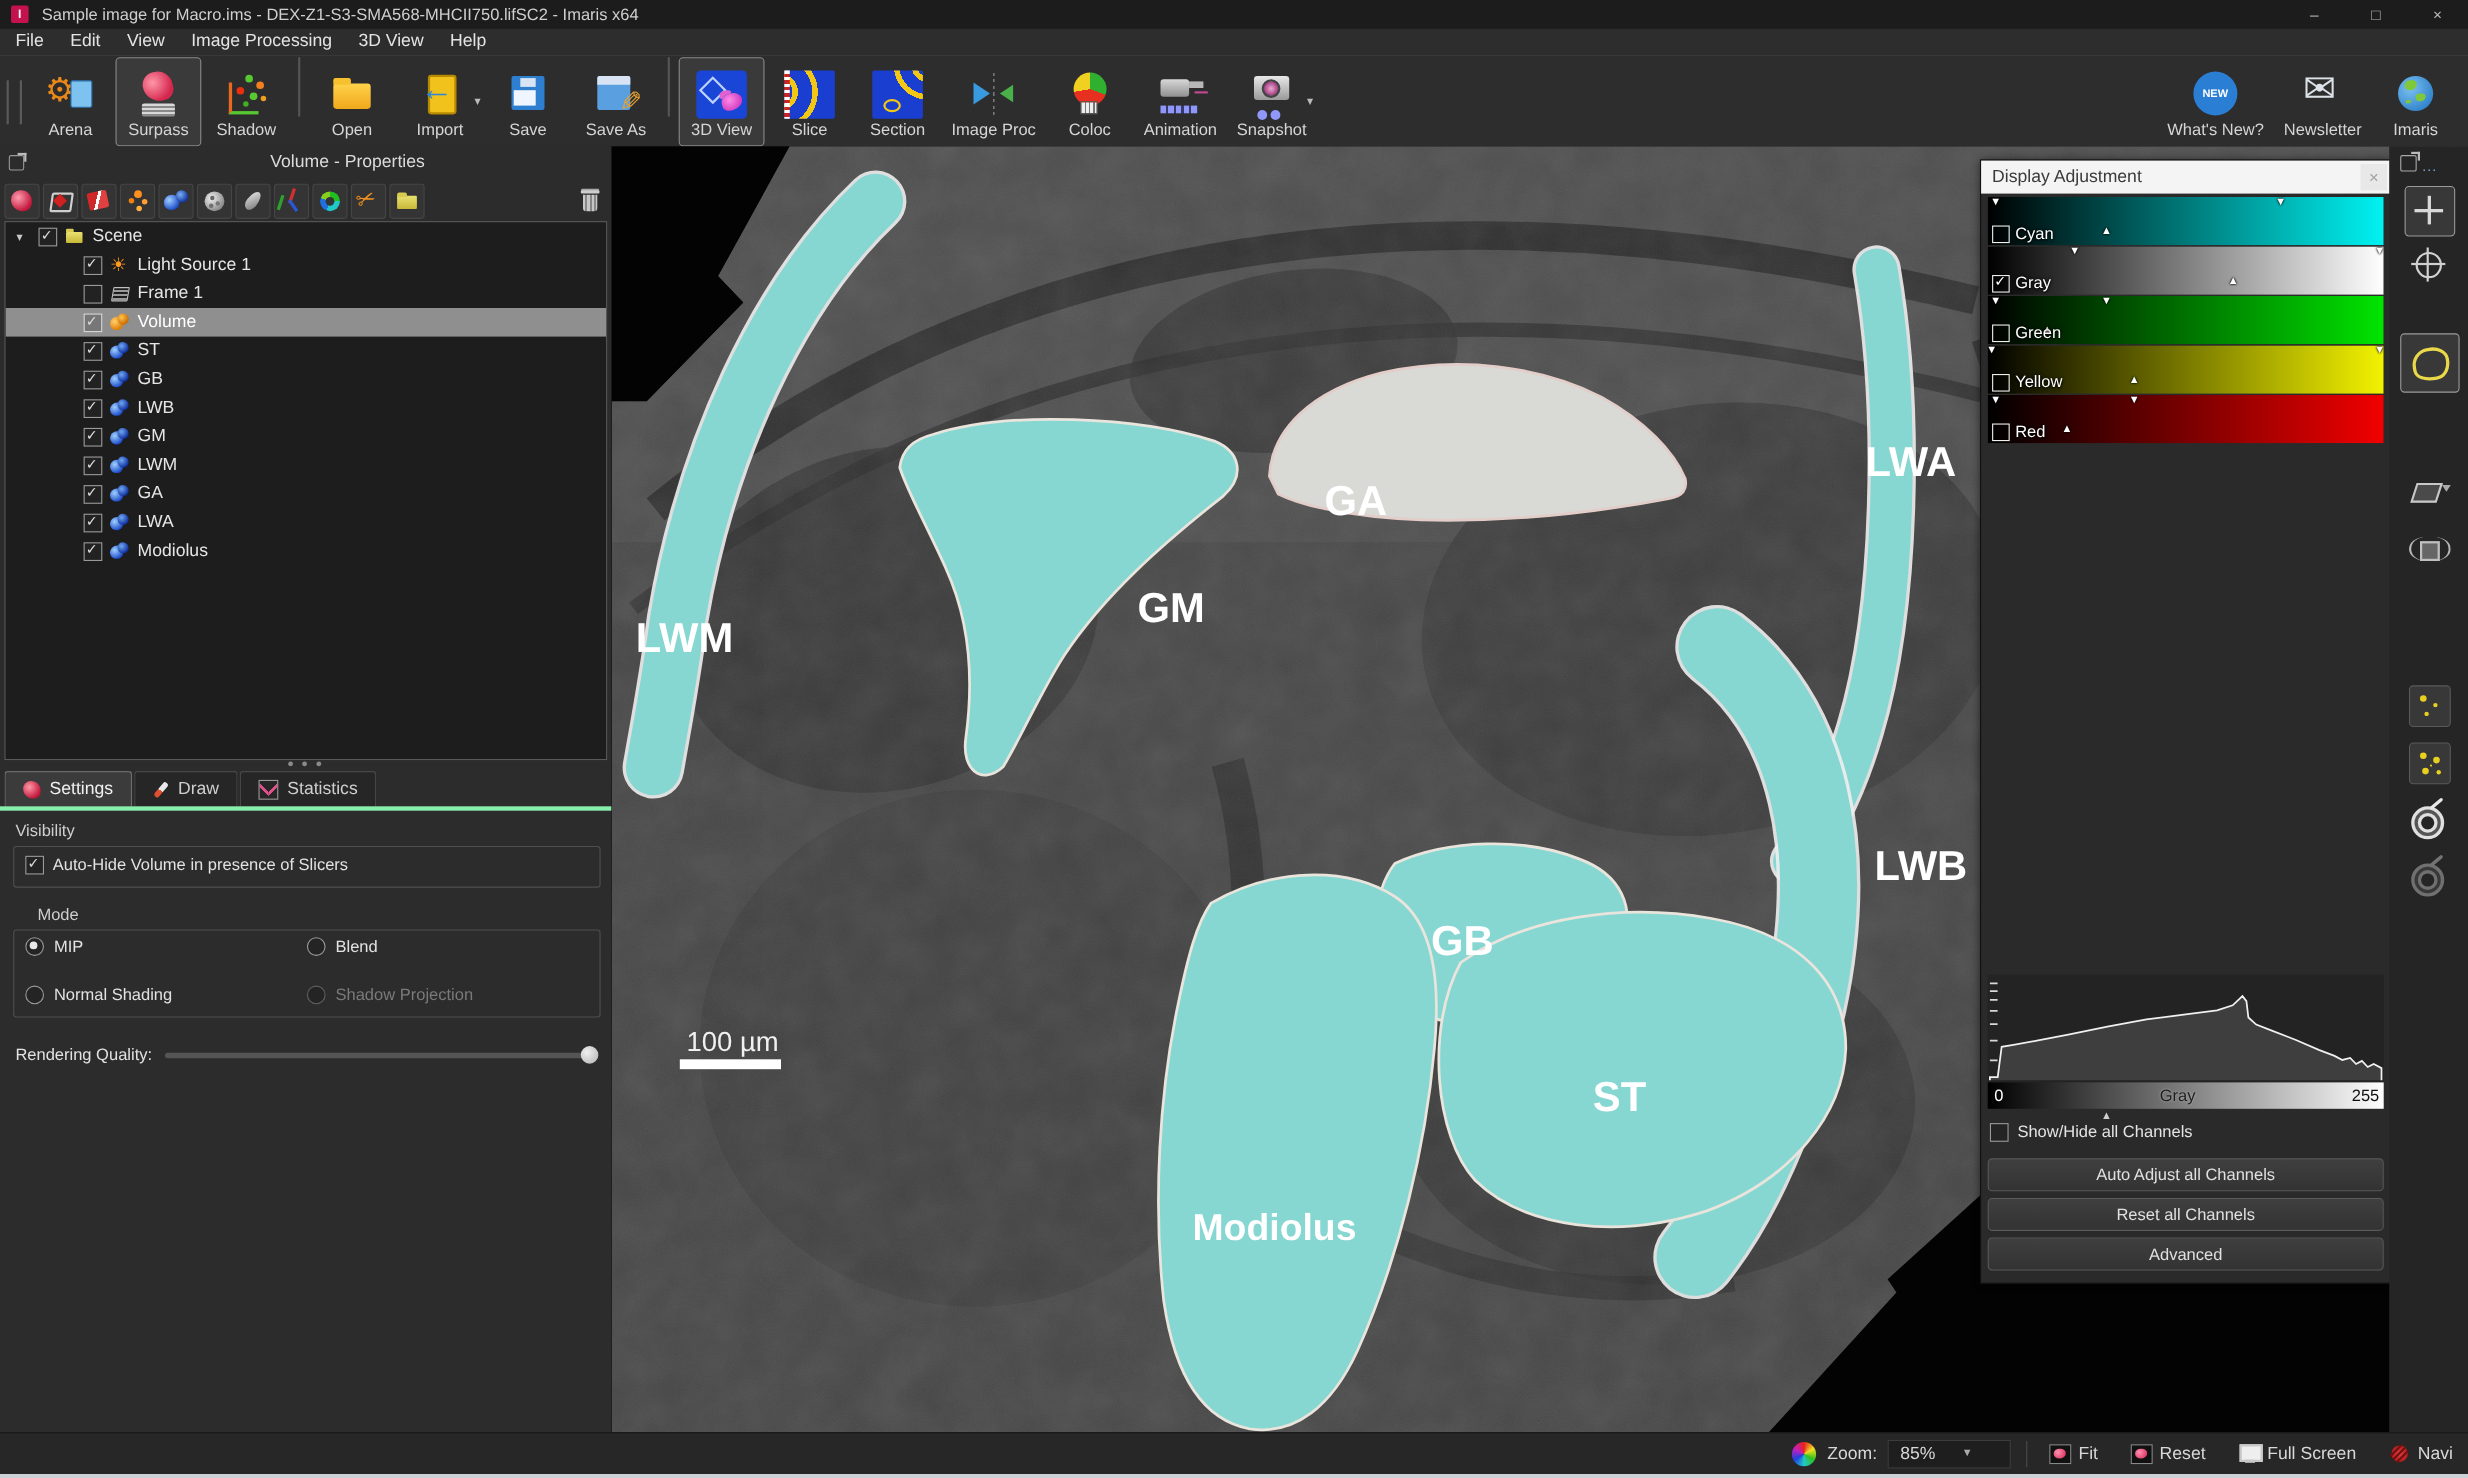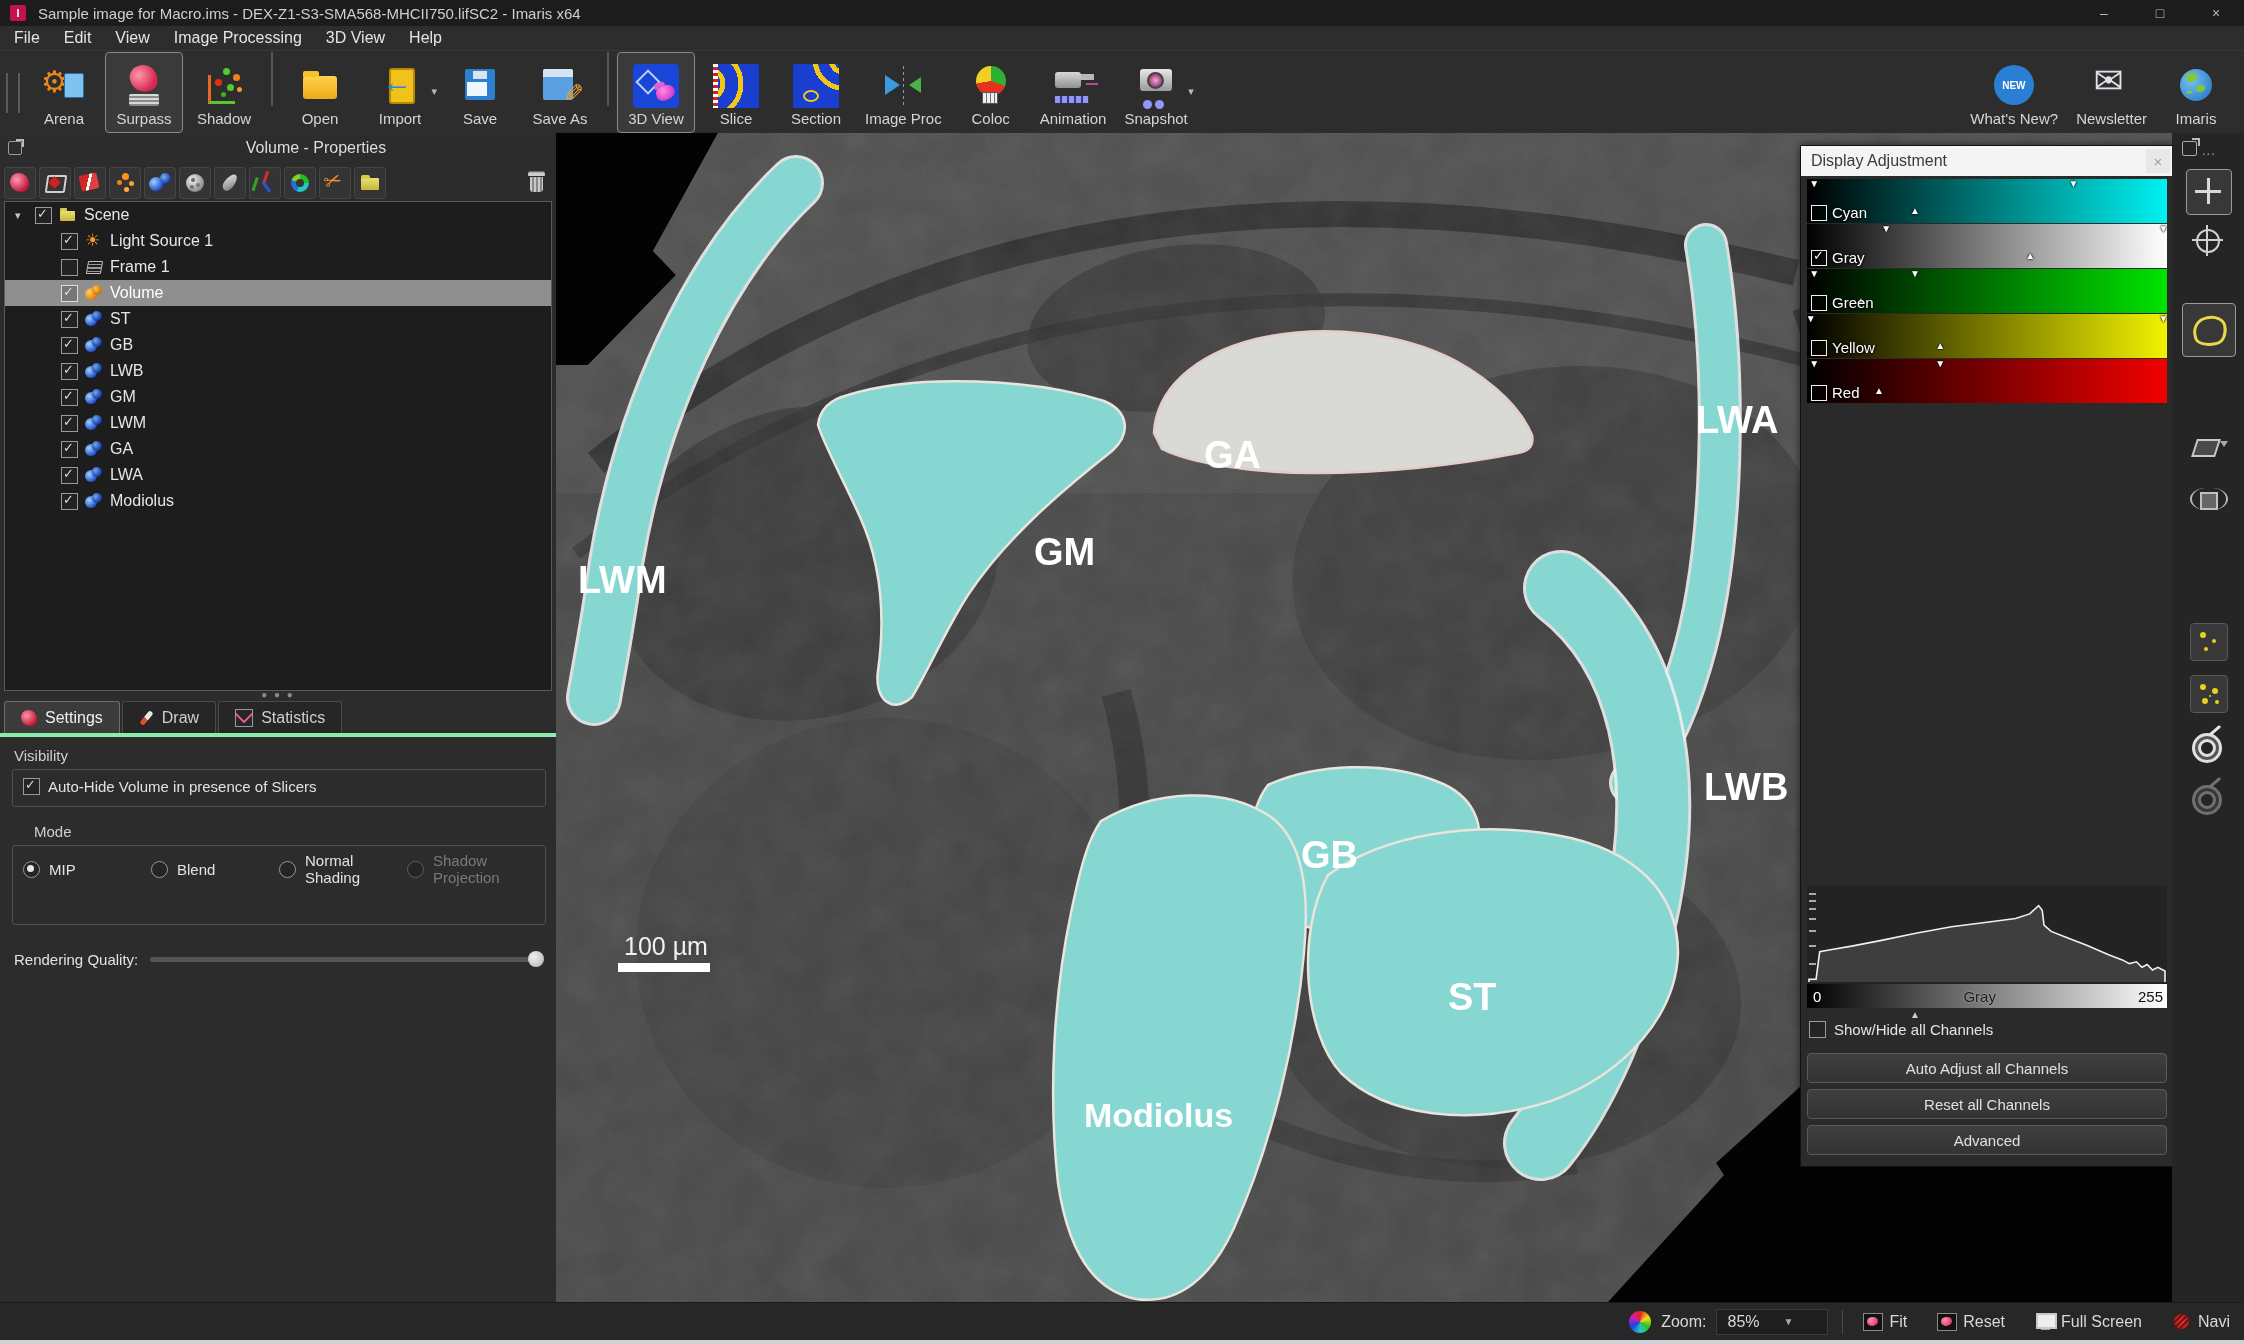--- a/index.html
+++ b/index.html
@@ -95,21 +95,21 @@
   .ot-scissors::before{content:"✂";color:#f09020;font-size:21px;left:4px;top:1px;transform:rotate(-20deg);}
   .ot-group::before{width:18px;height:12px;background:linear-gradient(#e8e070,#c8b838);border-radius:1px;left:6px;top:10px;}
   .ot-group::after{width:9px;height:4px;background:#d8cc50;left:6px;top:7px;border-radius:2px 2px 0 0;}
   .ot-trash{margin-left:auto;border:none;background:transparent;}
   .ot-trash::before{width:13px;height:15px;left:8px;top:9px;background:repeating-linear-gradient(90deg,#c8c8c8 0 2px,#888 2px 4px);border-radius:0 0 3px 3px;}
   .ot-trash::after{width:17px;height:3px;left:6px;top:5px;background:#cfcfcf;border-radius:1px;box-shadow:0 -2px 0 -0.5px #aaa;}
 
   #scene-tree{position:absolute;left:4px;top:68px;width:546px;height:488px;background:#1d1d1d;border:1px solid #5a5a5a;overflow:hidden;}
   .tree-row{height:26px;display:flex;align-items:center;gap:7px;font-size:16px;color:#e6e6e6;}
   .tree-row.lvl-0{padding-left:10px;}
-  .tree-row.lvl-1{padding-left:36px;}
+  .tree-row.lvl-1{padding-left:51px;}
   .tree-row.selected{background:#8f8f8f;color:#fff;}
   .expander{width:13px;color:#c8c8c8;font-size:11px;}
   .cbx{width:15px;height:15px;border:1px solid #9a9a9a;background:#222;flex:none;position:relative;}
   .cbx.checked::after{content:"✓";position:absolute;left:1px;top:-2px;color:#dcdcdc;font-size:13px;}
   .selected .cbx{background:#777;border-color:#ddd;}
   .ti{width:18px;height:18px;flex:none;position:relative;}
   .ti::before,.ti::after{content:"";position:absolute;}
   .ti-folder::before{width:15px;height:10px;background:linear-gradient(#e8e070,#c8b838);left:1px;top:5px;border-radius:1px;}
   .ti-folder::after{width:7px;height:3px;background:#d8cc50;left:1px;top:2px;border-radius:1px 1px 0 0;}
   .ti-light::before{content:"☀";color:#ff9a20;font-size:17px;left:0;top:-2px;}
@@ -128,21 +128,21 @@
   .tab-ico-settings{background:radial-gradient(circle at 35% 35%,#ff97a8,#c1173a 72%);border-radius:46% 54% 42% 58%;}
   .tab-ico-draw{width:5px;height:16px;margin:0 5px;background:linear-gradient(#e8e8e8 55%,#e05030 55%);border-radius:2px;transform:rotate(40deg);}
   .tab-ico-stats{border:1px solid #999;background:linear-gradient(45deg,transparent 42%,#e0508a 42% 58%,transparent 58%),linear-gradient(-45deg,transparent 42%,#e0508a 42% 58%,transparent 58%) ;background-size:8px 16px,8px 16px;background-position:0 0,8px 0;background-repeat:no-repeat;}
 
   #prop-content{position:absolute;left:0;top:600px;width:556px;height:569px;background:#2c2c2c;border-top:4px solid #86efac;}
   .group-label{position:absolute;left:14px;font-size:15px;color:#cfcfcf;}
   .group-box{position:absolute;left:12px;width:532px;border:1px solid #4f4f4f;border-radius:3px;}
   .check-row{display:flex;align-items:center;gap:8px;padding:8px 10px;font-size:15px;color:#e2e2e2;}
   .sq{width:15px;height:15px;border:1px solid #9a9a9a;background:#242424;position:relative;flex:none;}
   .sq.checked::after{content:"✓";position:absolute;left:1px;top:-2px;color:#dcdcdc;font-size:13px;}
-  #mode-grid{display:grid;grid-template-columns:1fr 1fr 1fr 1fr;padding:6px 10px;row-gap:4px;}
+  #mode-grid{display:grid;grid-template-columns:1fr 1fr;padding:6px 10px;row-gap:27px;}
   .radio-row{display:flex;align-items:center;gap:9px;font-size:15px;color:#e2e2e2;}
   .radio-row.disabled{color:#7a7a7a;}
   .radio{width:15px;height:15px;border:1px solid #9a9a9a;border-radius:50%;background:#242424;position:relative;flex:none;}
   .radio-row.disabled .radio{border-color:#5f5f5f;}
   .radio-row.selected .radio::after{content:"";position:absolute;left:3px;top:3px;width:7px;height:7px;border-radius:50%;background:#e8e8e8;}
   #rq-row{position:absolute;left:14px;top:300px;width:528px;display:flex;align-items:center;gap:12px;font-size:15px;color:#e2e2e2;}
   #rq-track{flex:1;height:5px;background:#555;border-radius:3px;position:relative;}
   #rq-handle{position:absolute;right:-2px;top:-6px;width:16px;height:16px;border-radius:50%;background:radial-gradient(circle at 35% 35%,#f0f0f0,#b0b0b0);}
 
   

